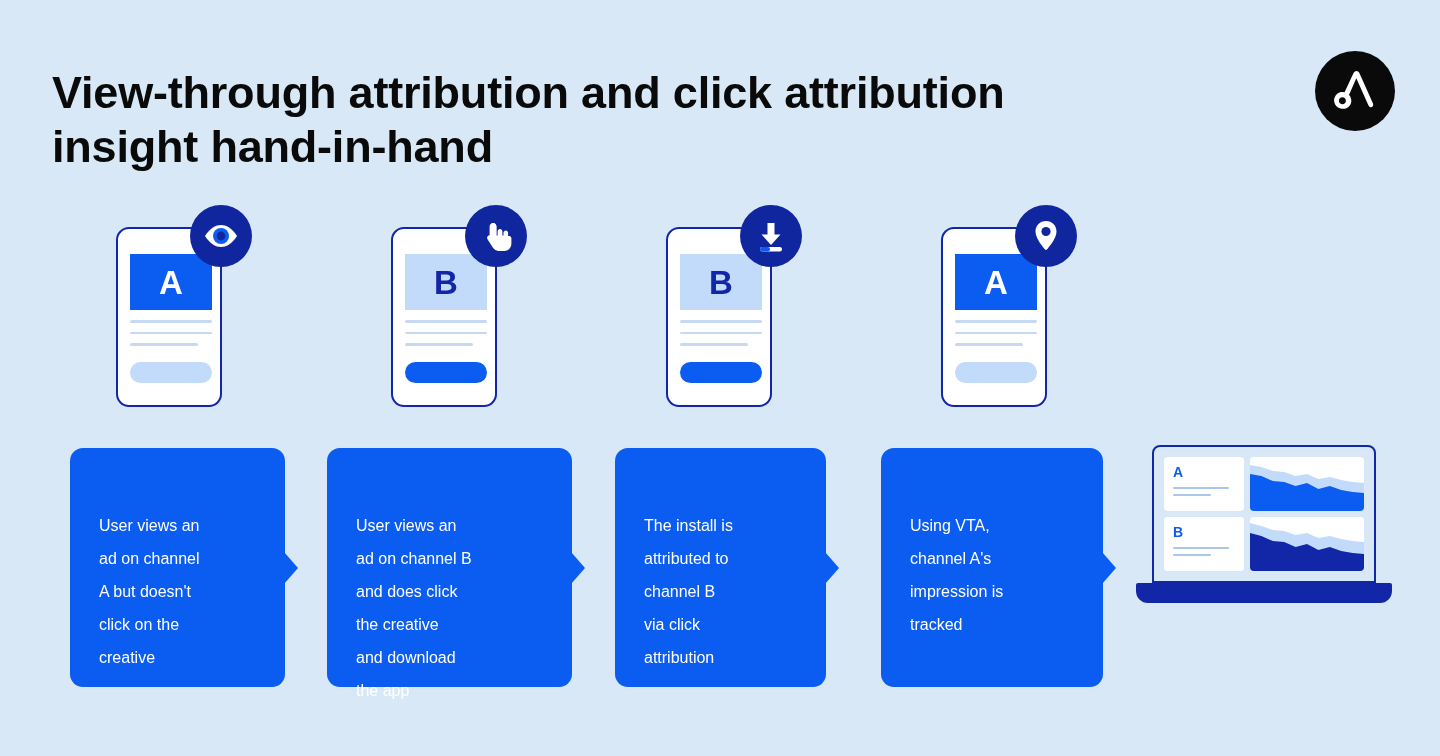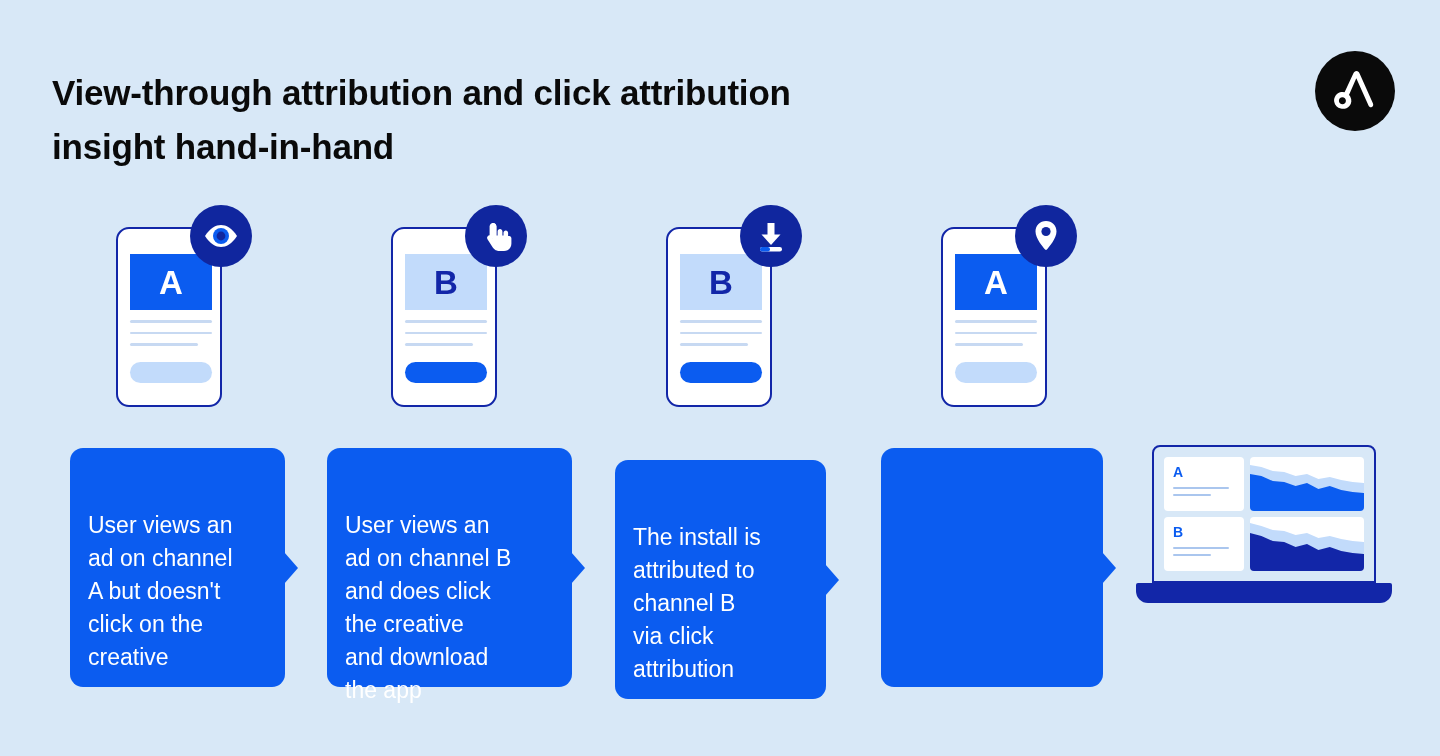--- a/index.html
+++ b/index.html
@@ -19,21 +19,21 @@
     width: 1440px;
     height: 756px;
   }
 
   
   .title {
     position: absolute;
     left: 52px;
     top: 66px;
     width: 900px;
-    font-size: 35px;
+    font-size: 45px;
     font-weight: bold;
     line-height: 54px;
     color: #0a0a0a;
     letter-spacing: -0.2px;
   }
   .title .line { display: block; white-space: pre; }
 
   
   .logo {
     position: absolute;
@@ -198,23 +198,23 @@
     width: 1440px;
     height: 240px;
   }
   .card {
     position: absolute;
     top: 0;
     height: 239px;
     background: #0b5cf0;
     border-radius: 13px;
     box-sizing: border-box;
-    padding: 28px 26px 0 18px;
+    padding: 28px 26px 0 29px;
     color: #ffffff;
-    font-size: 23px;
+    font-size: 16px;
     line-height: 33px;
     font-weight: 400;
     white-space: pre-line;
   }
   .card .notch {
     position: absolute;
     right: -13px;
     top: 104px;
     width: 0;
     height: 0;
@@ -364,29 +364,33 @@
     <div class="card" style="left:327px; width:245px;">
       <span>User views an
 ad on channel B
 and does click
 the creative
 and download
 the app</span>
       <span class="notch"></span>
     </div>
 
-    <div class="card" style="left:615px; width:211px;margin-top:12px;">
+    <div class="card" style="left:615px; width:211px;">
       <span>The install is
 attributed to
 channel B
 via click
 attribution</span>
       <span class="notch"></span>
     </div>
 
     <div class="card" style="left:881px; width:222px;">
+      <span>Using VTA,
+channel A's
+impression is
+tracked</span>
       <span class="notch"></span>
     </div>
 
 
   </div>
 
 </div>
 
 </body></html>

